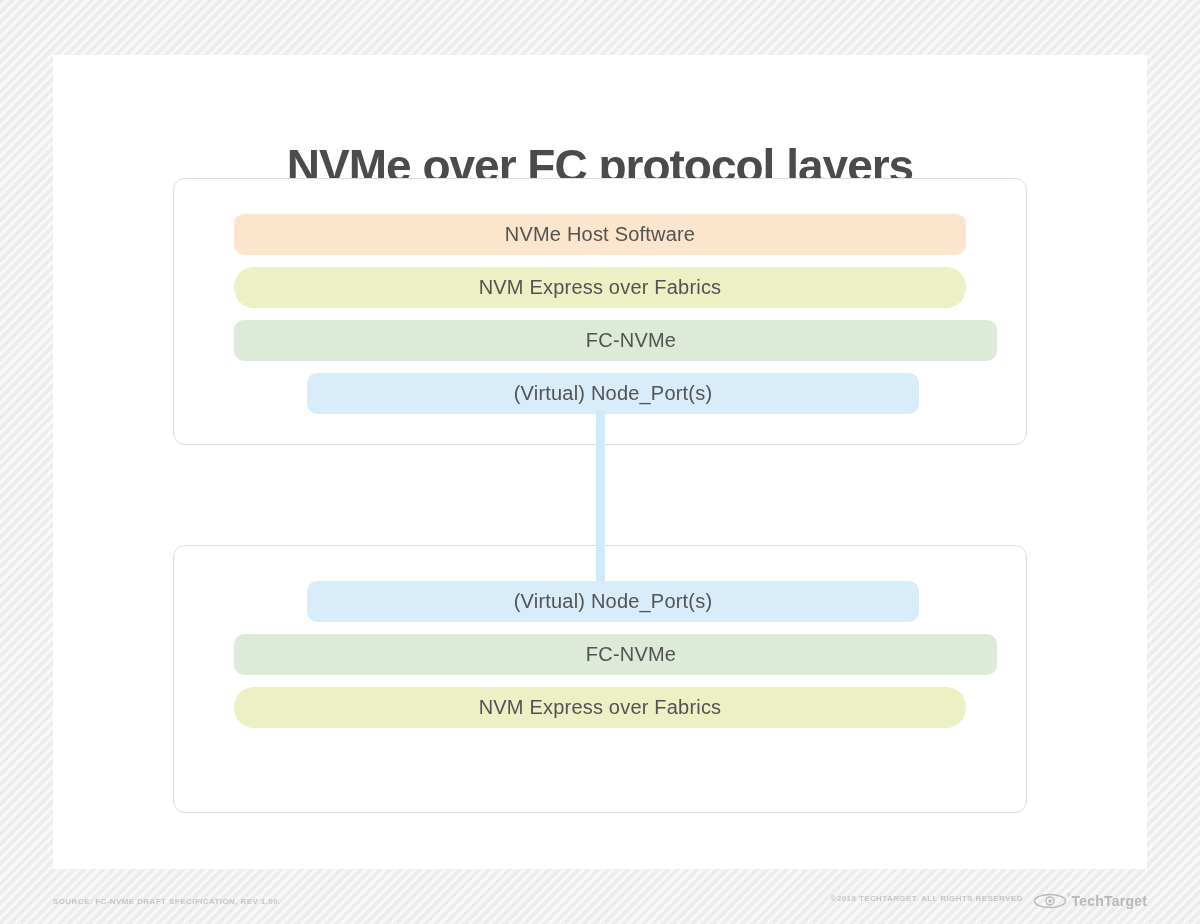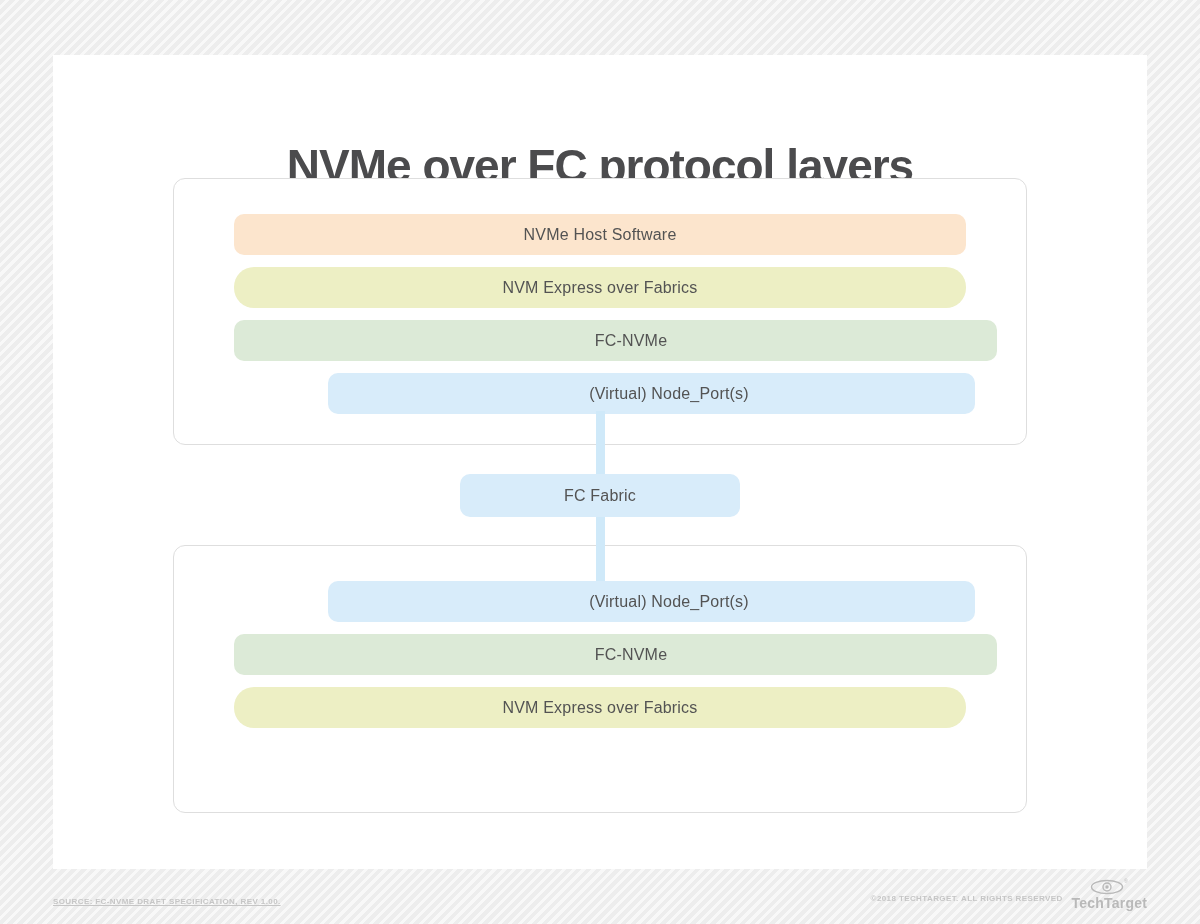--- a/index.html
+++ b/index.html
@@ -53,25 +53,25 @@
   .stack.target { top: 490px; height: 266px; }
   .row {
     position: absolute;
     left: 60px;
     width: 732px;
     height: 41px;
     border-radius: 10px;
     display: flex;
     align-items: center;
     justify-content: center;
-    font-size: 16px;
+    font-size: 20px;
     color: var(--text, #535353);
     letter-spacing: 0.2px;
   }
-  .row.narrow { left: 154px; width: 612px; padding-left: 35px; }
+  .row.narrow { left: 133px; width: 612px; }
   .row.r0 { top: 35px; }
   .row.r1 { top: 88px; }
   .row.r2 { top: 141px; }
   .row.r3 { top: 194px; }
   .peach  { background: var(--peach,  #fce5cd); }
   .yellow { background: var(--yellow, #edefc4); border-radius: 20px; }
   .green  { background: var(--green,  #dcead7); padding-left: 31px; }
   .blue   { background: var(--blue,   #d8ecfa); }
   .connector {
     position: absolute;
@@ -98,42 +98,41 @@
     z-index: 3;
   }
   .footer-source {
     position: absolute;
     left: 53px;
     top: 897px;
     font-size: 8px;
     font-weight: bold;
     letter-spacing: 0.4px;
     color: var(--footer_text, #c6c6c6);
-    text-decoration: underline;
   }
   .footer-right {
     position: absolute;
     right: 53px;
     top: 876px;
     display: flex;
     align-items: flex-end;
     gap: 9px;
   }
   .footer-copyright {
     font-size: 8px;
     font-weight: bold;
     letter-spacing: 0.4px;
     color: var(--footer_text, #c6c6c6);
     padding-bottom: 7px;
     white-space: nowrap;
     margin-top: 18px;
   }
   .logo {
     display: flex;
-    flex-direction: column;
+    flex-direction: row;
     align-items: center;
     line-height: 1;
   }
   .logo-text {
     font-size: 14px;
     font-weight: bold;
     color: var(--logo_gray, #b9b9b9);
     letter-spacing: 0.2px;
   }
   .logo svg { display: block; margin-bottom: 1px; }
@@ -156,23 +155,20 @@
       <div class="row r2 green">
         <span>FC-NVMe</span>
       </div>
       <div class="row r3 blue narrow">
         <span>(Virtual) Node_Port(s)</span>
       </div>
     </div>
 
     <div class="connector"></div>
 
-    <div class="fabric blue">
-      <span>FC Fabric</span>
-    </div>
 
     <div class="stack target">
       <div class="row r0 blue narrow">
         <span>(Virtual) Node_Port(s)</span>
       </div>
       <div class="row r1 green">
         <span>FC-NVMe</span>
       </div>
       <div class="row r2 yellow">
         <span>NVM Express over Fabrics</span>

